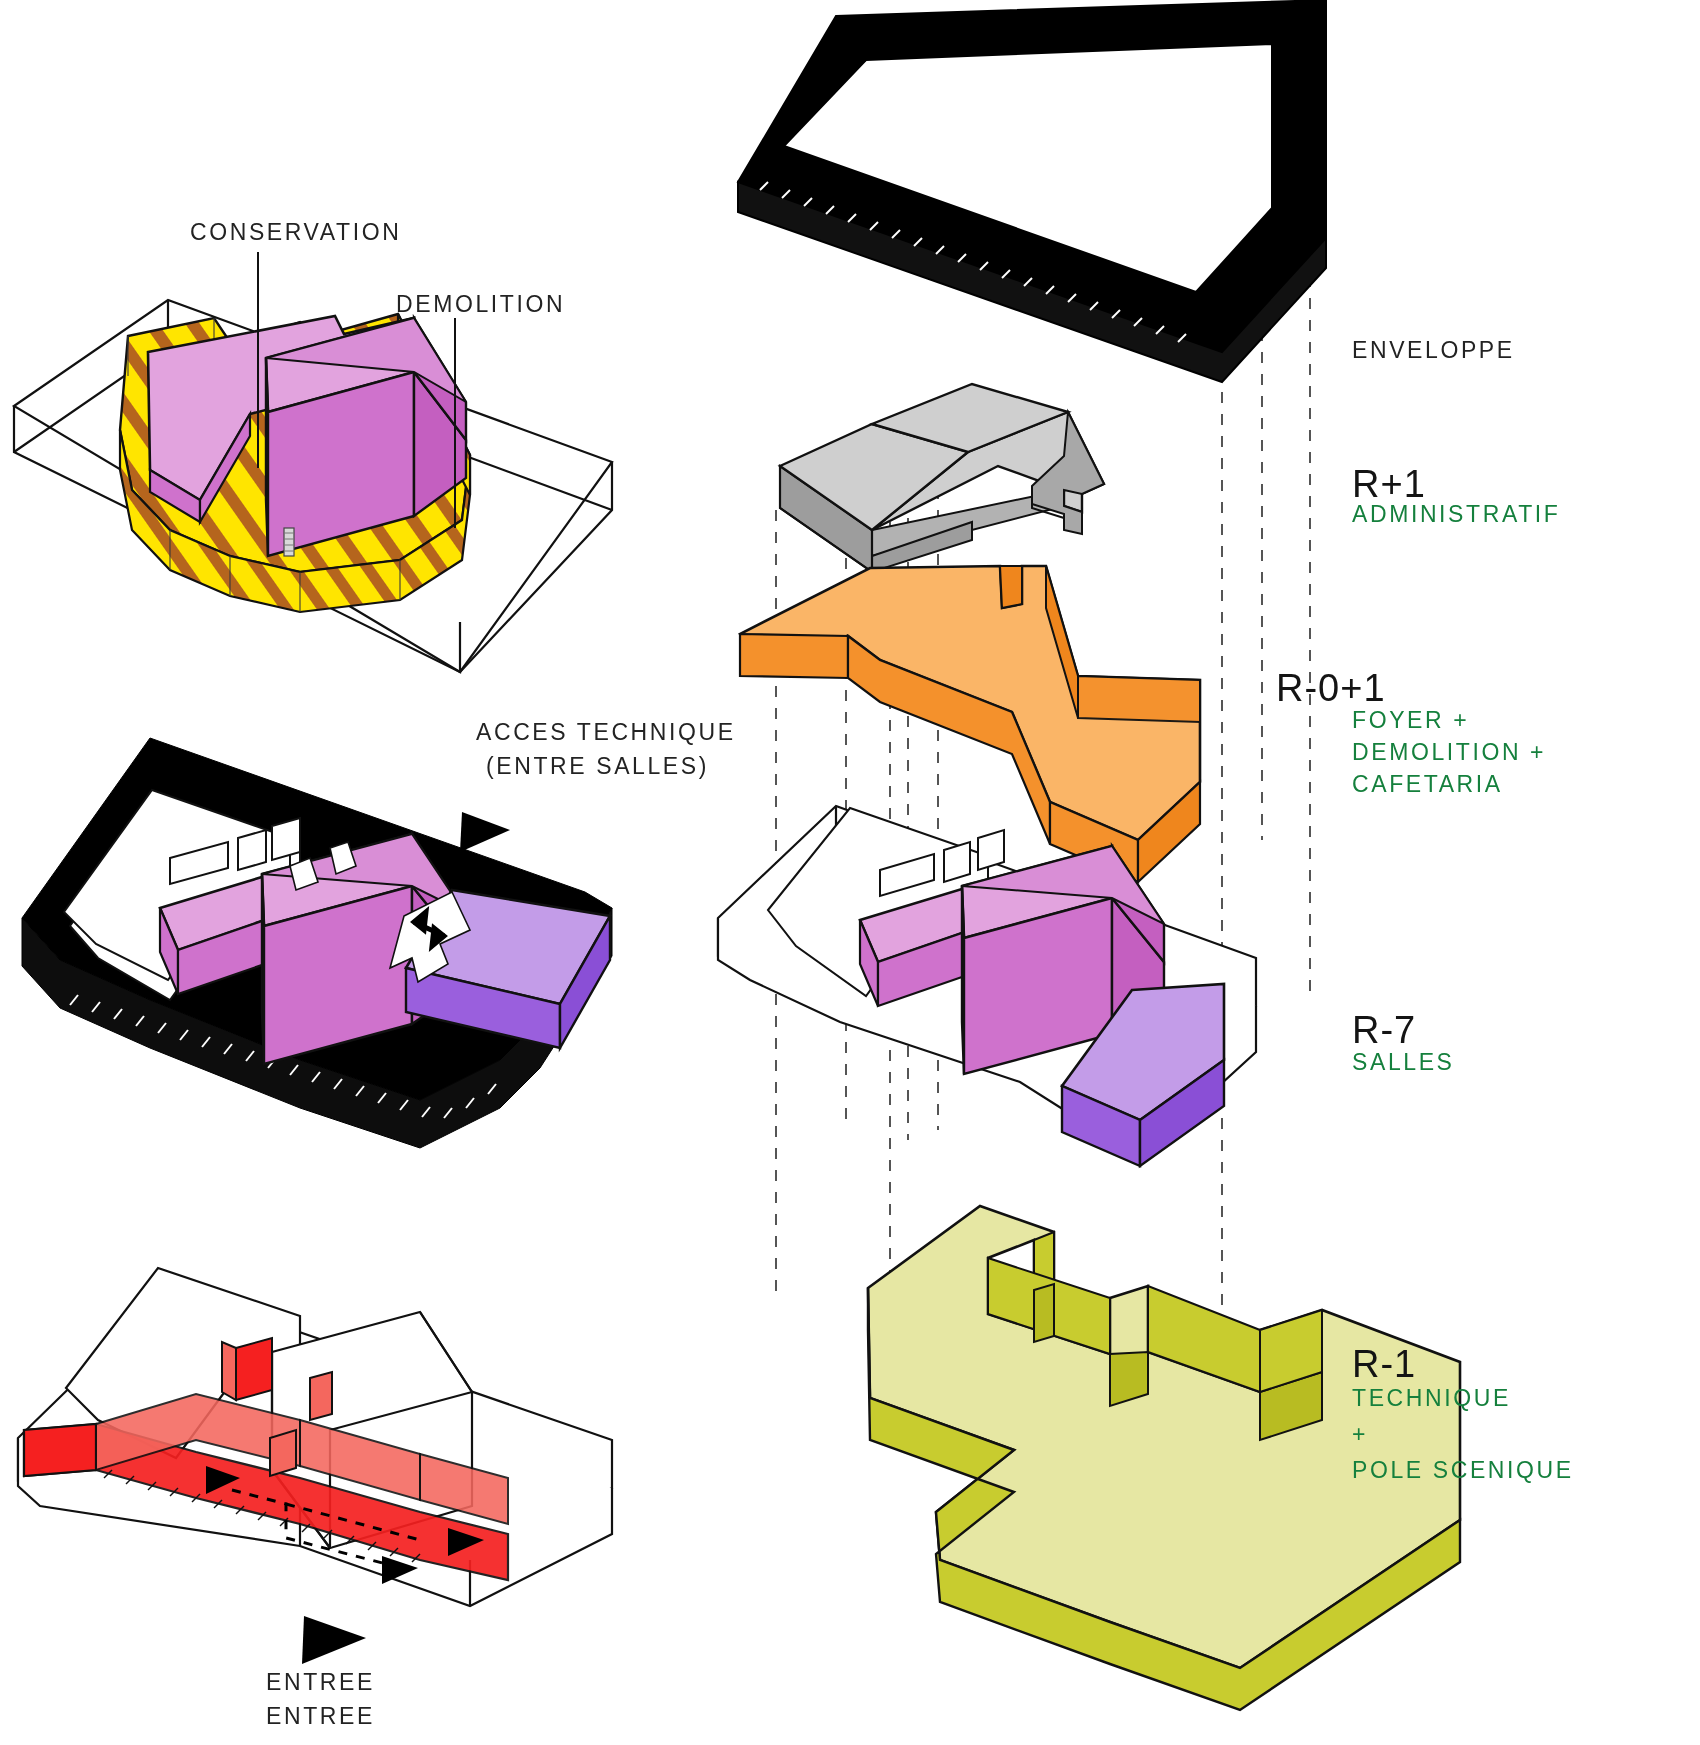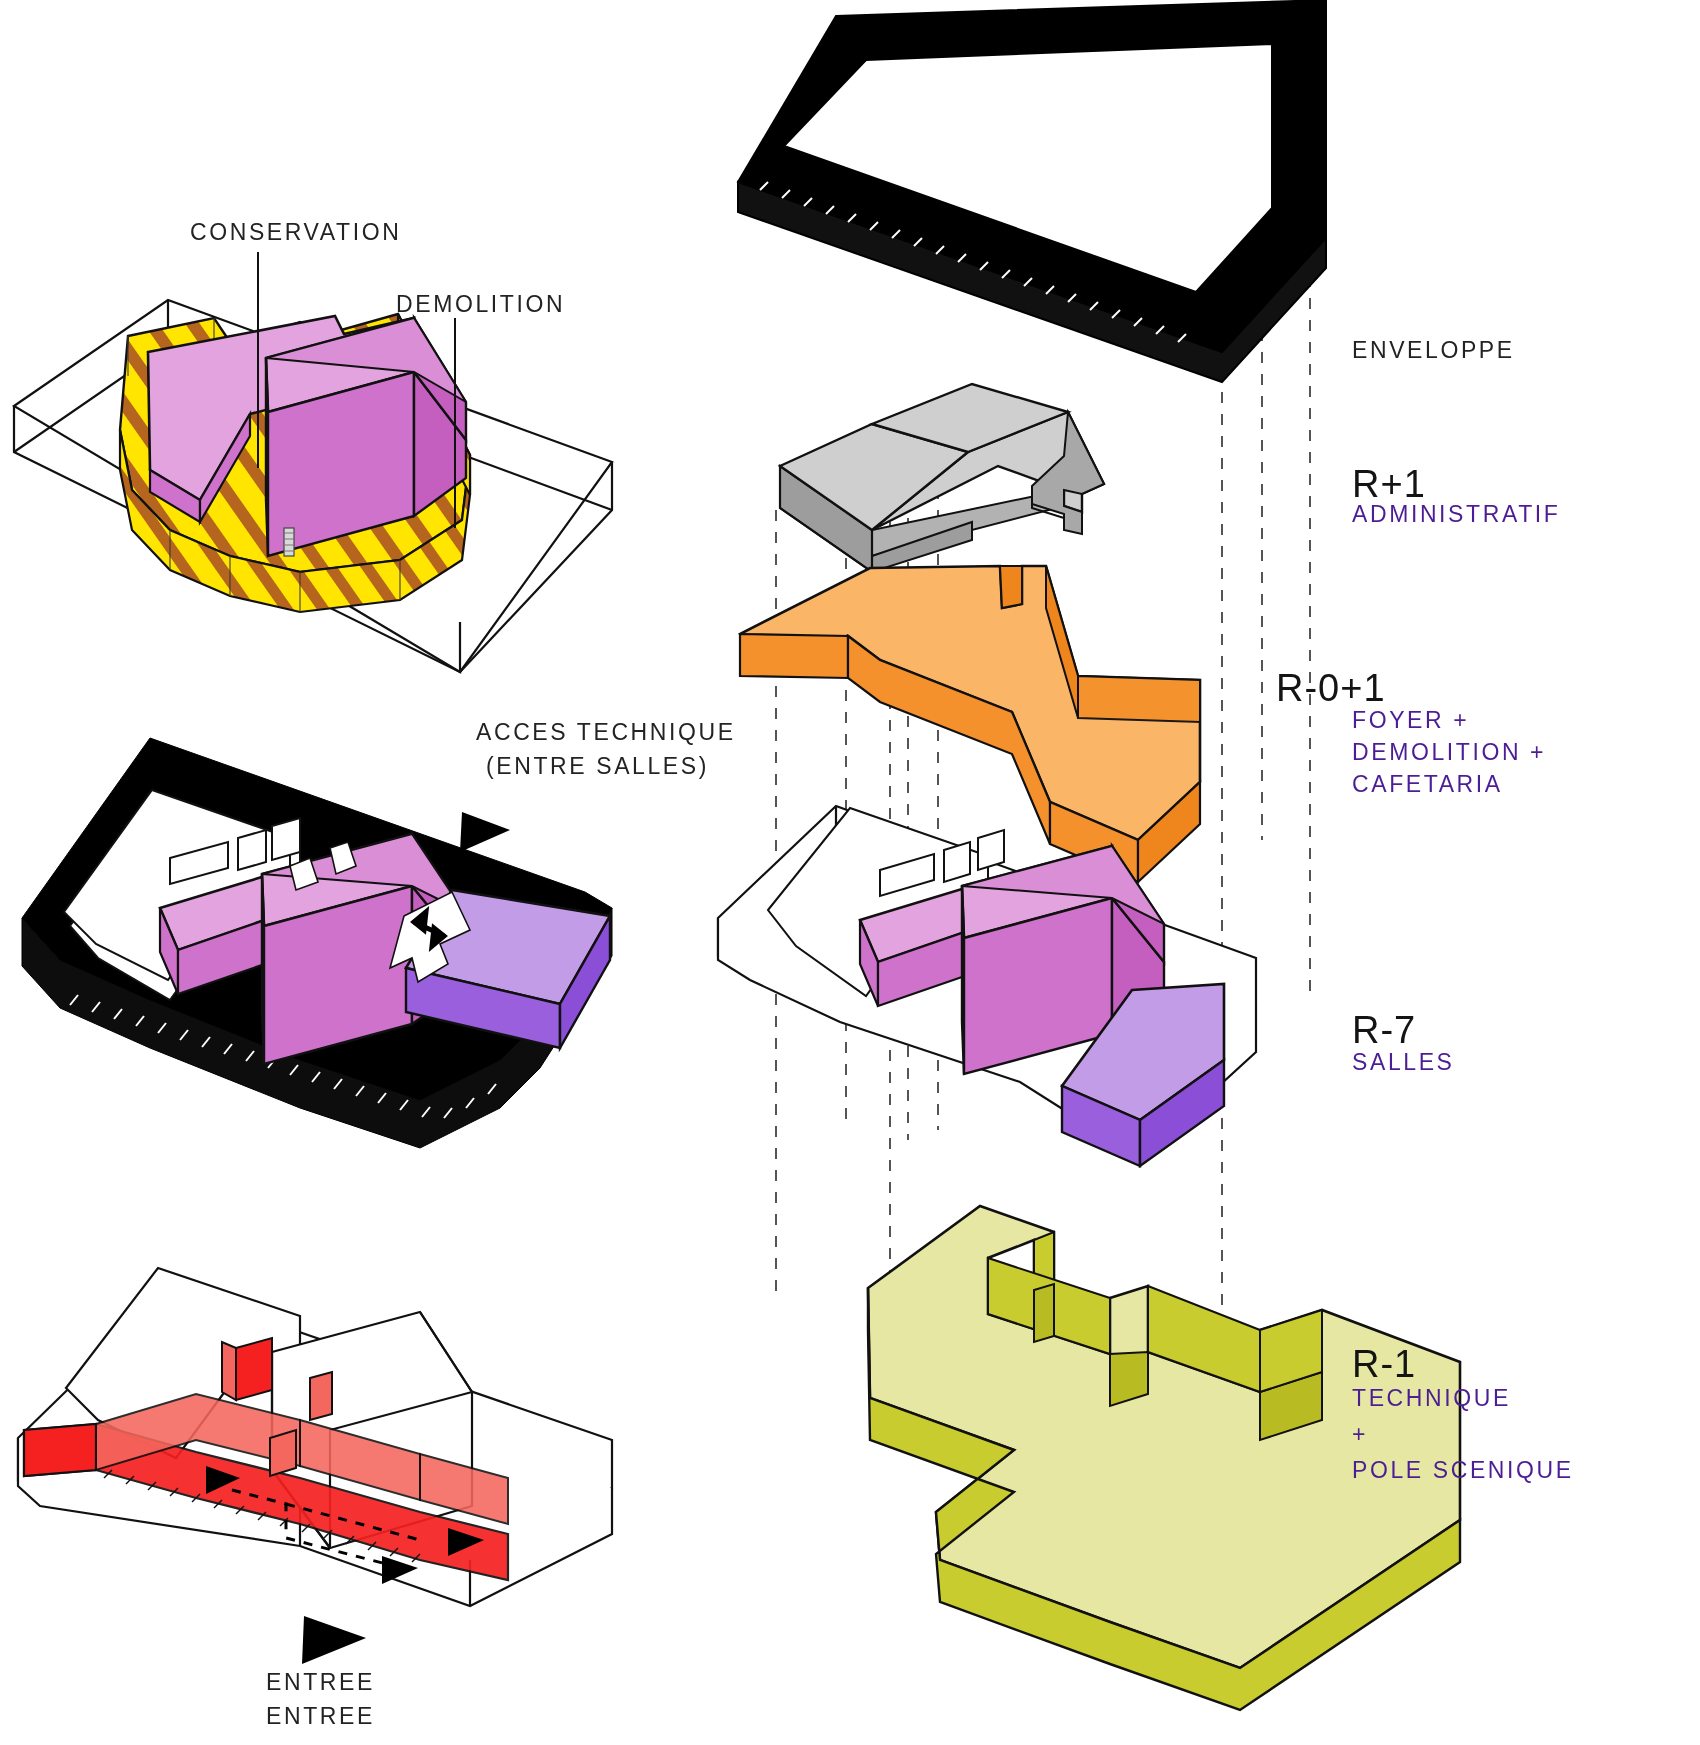--- a/index.html
+++ b/index.html
@@ -3,21 +3,21 @@
 <meta charset="utf-8">
 <style>
   html,body{margin:0;padding:0;background:#ffffff;}
   body{width:1700px;height:1745px;position:relative;overflow:hidden;
        font-family:"Liberation Sans","DejaVu Sans",sans-serif;color:#1a1a1a;}
   #stage{position:absolute;inset:0;width:1405px;height:1745px;}
   svg{position:absolute;top:0;left:0;width:1700px;height:1745px;}
   .lbl{position:absolute;letter-spacing:2.2px;white-space:pre;line-height:1.28;}
   .lbl-cap{font-size:23px;color:#232323;letter-spacing:2.6px;}
   .lbl-big{font-size:38px;color:#141414;letter-spacing:1px;font-weight:400;}
-  .lbl-sub{font-size:23px;color:#4c1d95;letter-spacing:2.6px;}
+  .lbl-sub{font-size:23px;color:#15803d;letter-spacing:2.6px;}
 </style>
 </head>
 <body>
 
 <div id="stage">
 
 <svg viewBox="0 0 1700 1745" xmlns="http://www.w3.org/2000/svg">
   <defs>
     <pattern id="hatchDemo" width="34" height="34" patternUnits="userSpaceOnUse" patternTransform="rotate(-35)">
       <rect width="34" height="34" fill="#ffe500"></rect>

